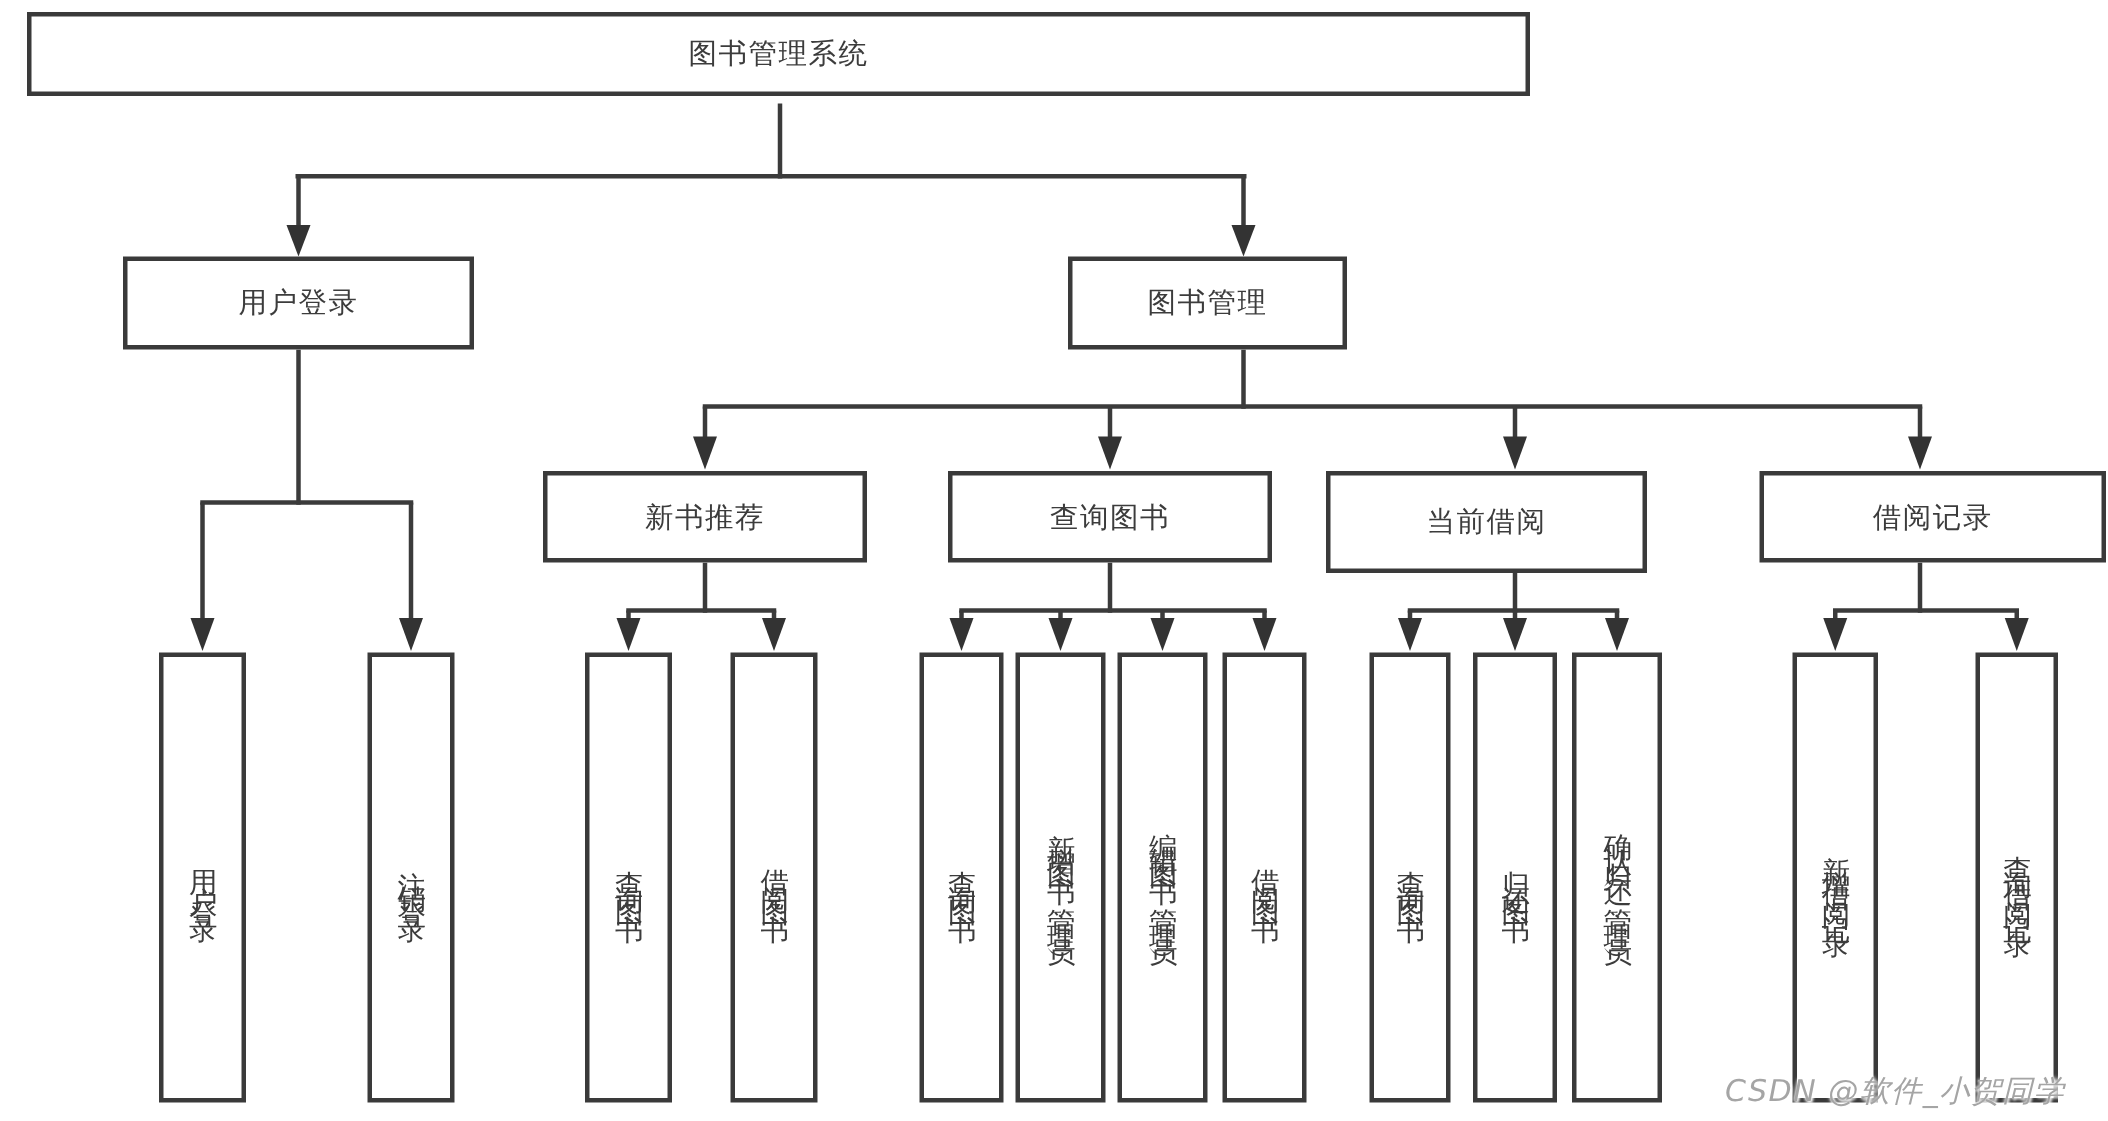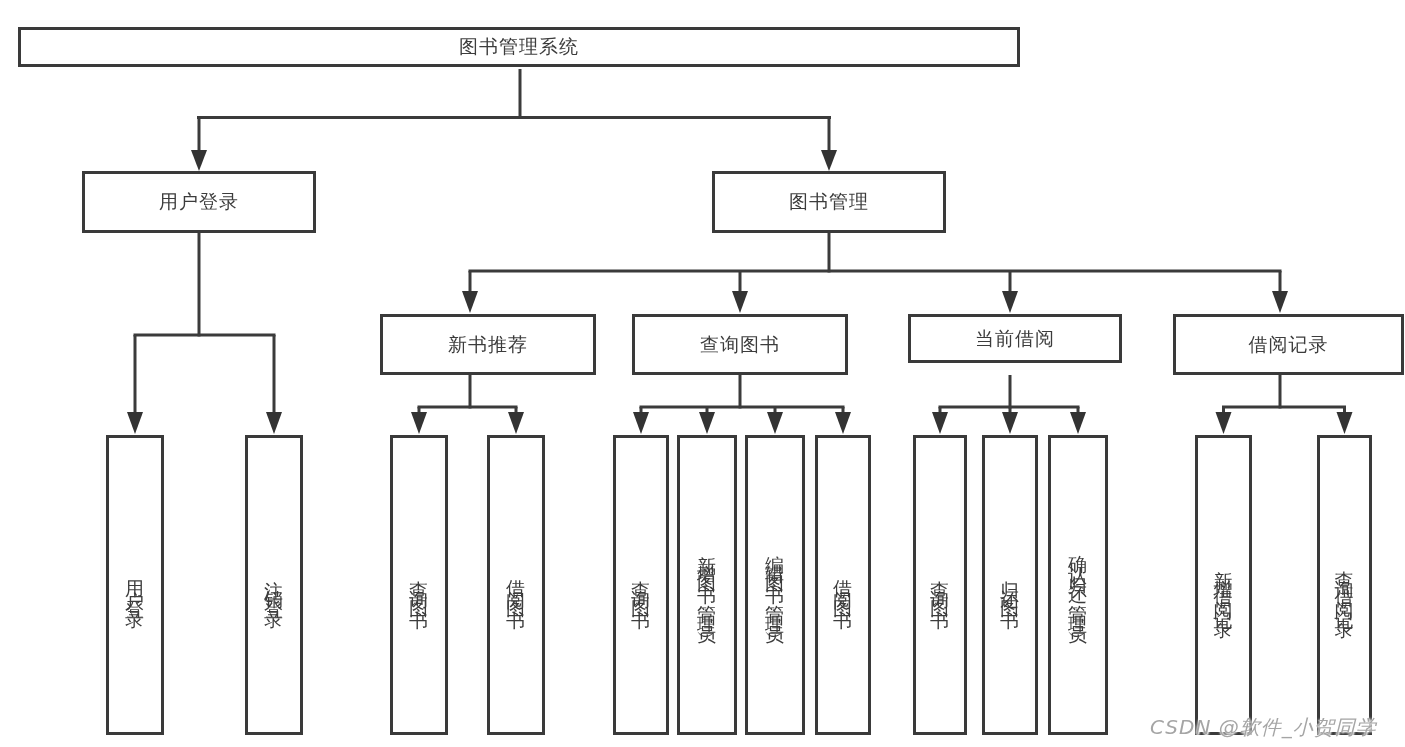--- a/index.html
+++ b/index.html
@@ -118,38 +118,38 @@
 
       <line x1="1280" y1="375" x2="1280" y2="408.5"></line>
       <line x1="1222" y1="407" x2="1346" y2="407"></line>
       <line x1="1223.5" y1="407" x2="1223.5" y2="414"></line>
       <polygon points="1215.5,412 1231.5,412 1223.5,434" stroke="none"></polygon>
       <line x1="1344.5" y1="407" x2="1344.5" y2="414"></line>
       <polygon points="1336.5,412 1352.5,412 1344.5,434" stroke="none"></polygon>
     </g>
   </svg>
 
-  <div class="node h-node" style="left:18px; top:27px; width:1002px; height:40px;">
+  <div class="node h-node" style="left:18px; top:8px; width:1002px; height:56px;">
     <span>图书管理系统</span>
   </div>
 
   <div class="node h-node" style="left:82px; top:171px; width:234px; height:62px;">
     <span>用户登录</span>
   </div>
-  <div class="node h-node" style="left:712px; top:171px; width:234px; height:62px;">
+  <div class="node h-node" style="left:712px; top:171px; width:186px; height:62px;">
     <span>图书管理</span>
   </div>
 
-  <div class="node h-node" style="left:362px; top:314px; width:216px; height:61px;margin-left:18px;">
+  <div class="node h-node" style="left:362px; top:314px; width:216px; height:61px;">
     <span>新书推荐</span>
   </div>
   <div class="node h-node" style="left:632px; top:314px; width:216px; height:61px;">
     <span>查询图书</span>
   </div>
-  <div class="node h-node" style="left:908px; top:314px; width:214px; height:49px;">
+  <div class="node h-node" style="left:884px; top:314px; width:214px; height:68px;">
     <span>当前借阅</span>
   </div>
   <div class="node h-node" style="left:1173px; top:314px; width:231px; height:61px;">
     <span>借阅记录</span>
   </div>
 
   <div class="node v-node" style="left:106px; top:435px; width:58px; height:300px;">
     <span>用户登录</span>
   </div>
   <div class="node v-node" style="left:245px; top:435px; width:58px; height:300px;">

